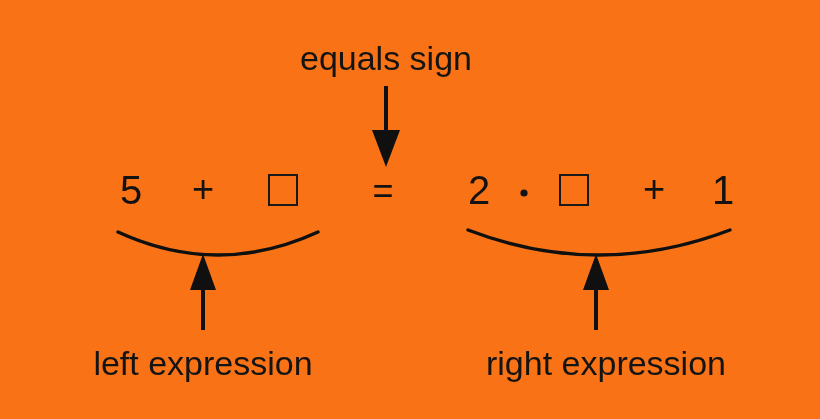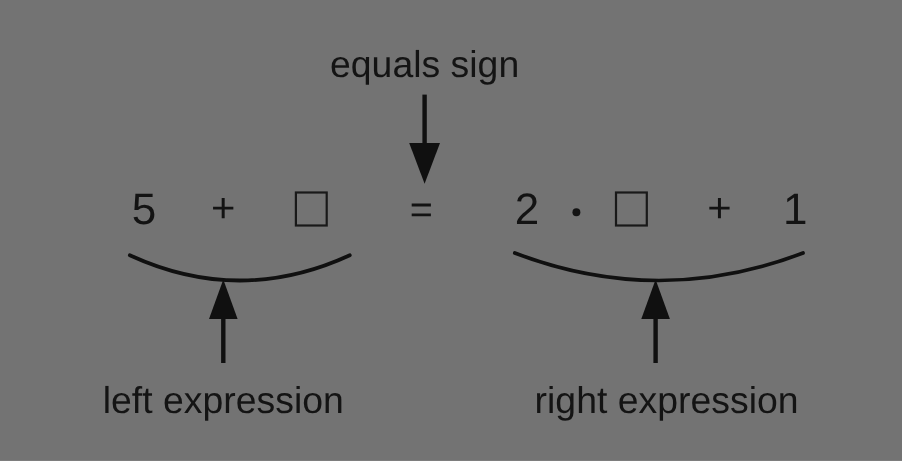--- a/index.html
+++ b/index.html
@@ -11,21 +11,21 @@
     width: 820px;
     height: 419px;
     background: #f7f7f7;
     font-family: "Liberation Sans", sans-serif;
     overflow: hidden;
   }
   #diagram-root {
     position: relative;
     width: 820px;
     height: 419px;
-    background: #737373;
+    background: #f97316;
   }
   svg.diagram-svg {
     position: absolute;
     top: 0;
     left: 0;
     width: 820px;
     height: 419px;
     display: block;
   }
   .anno-label {

